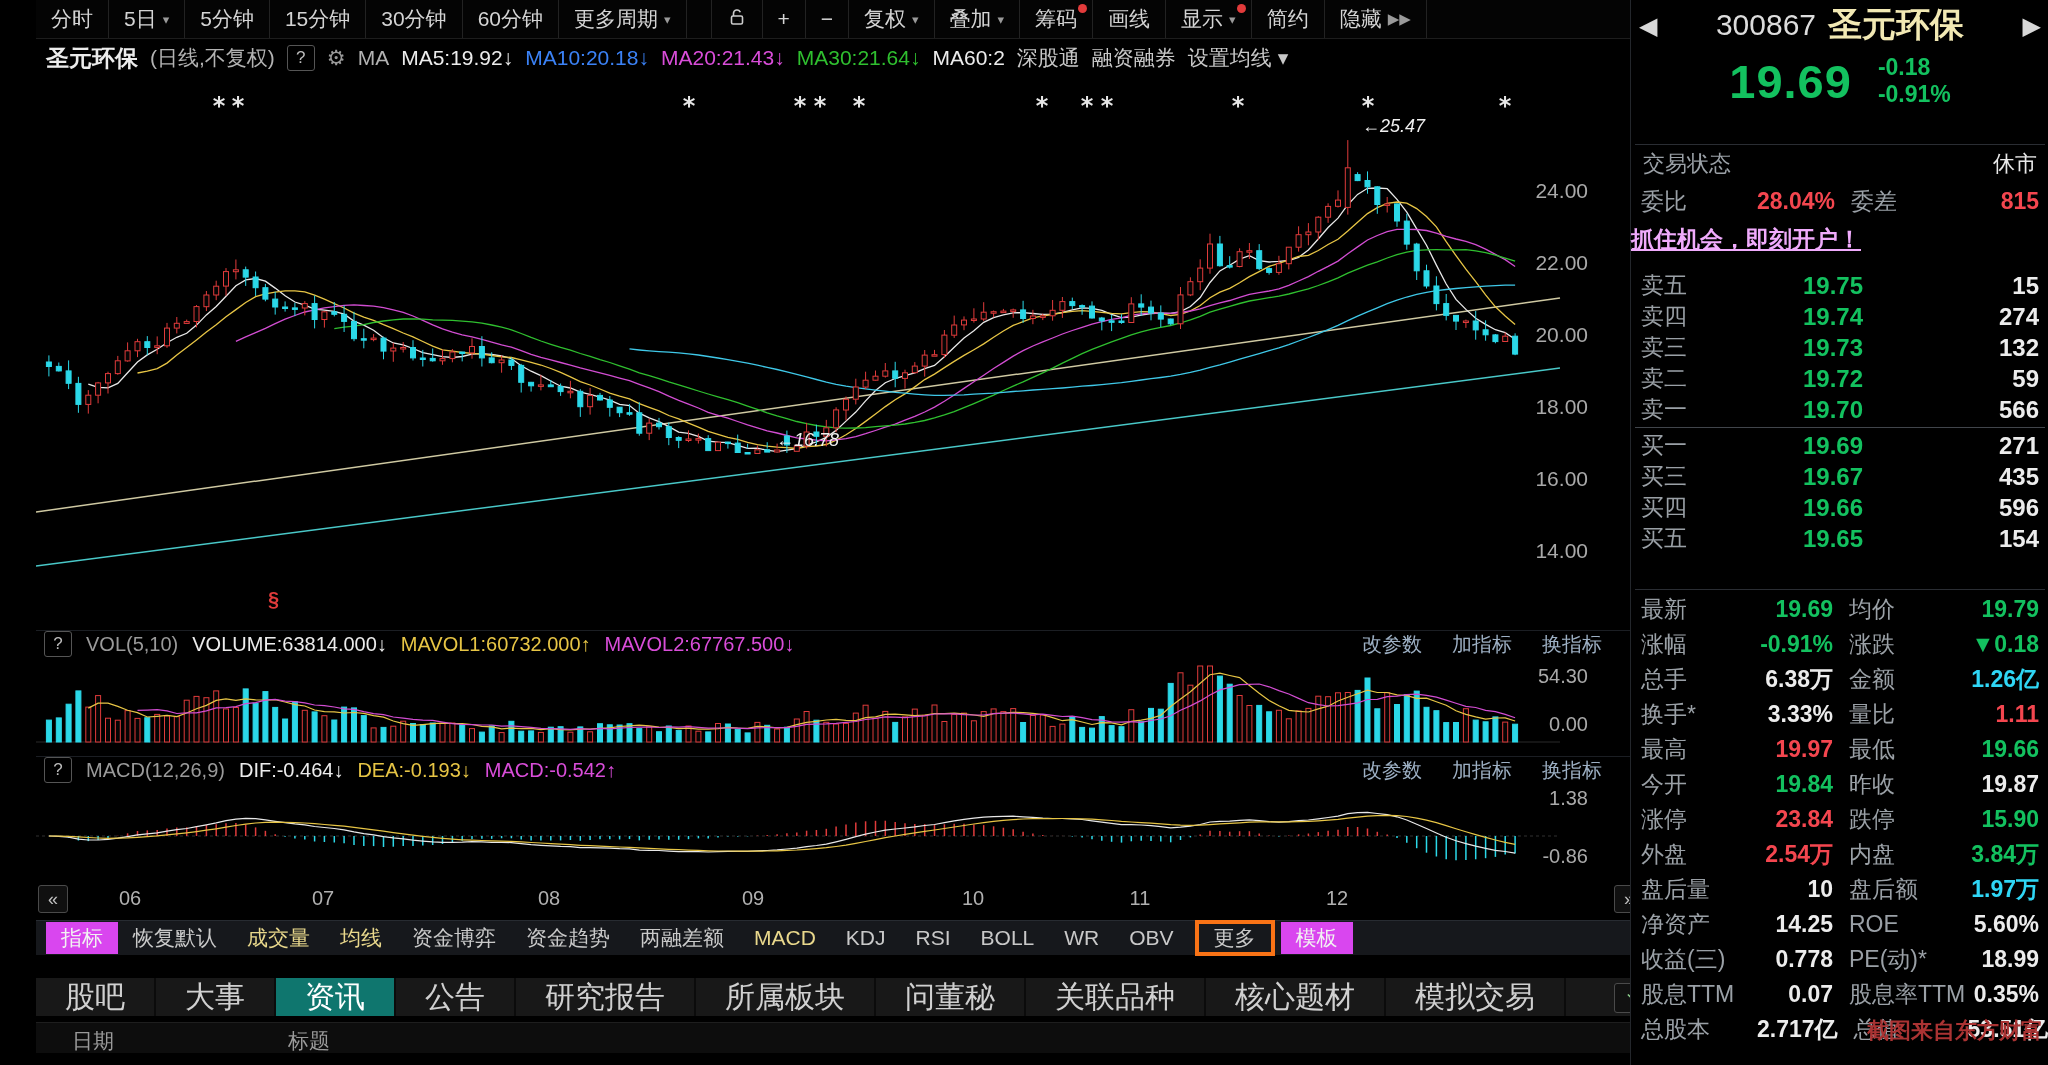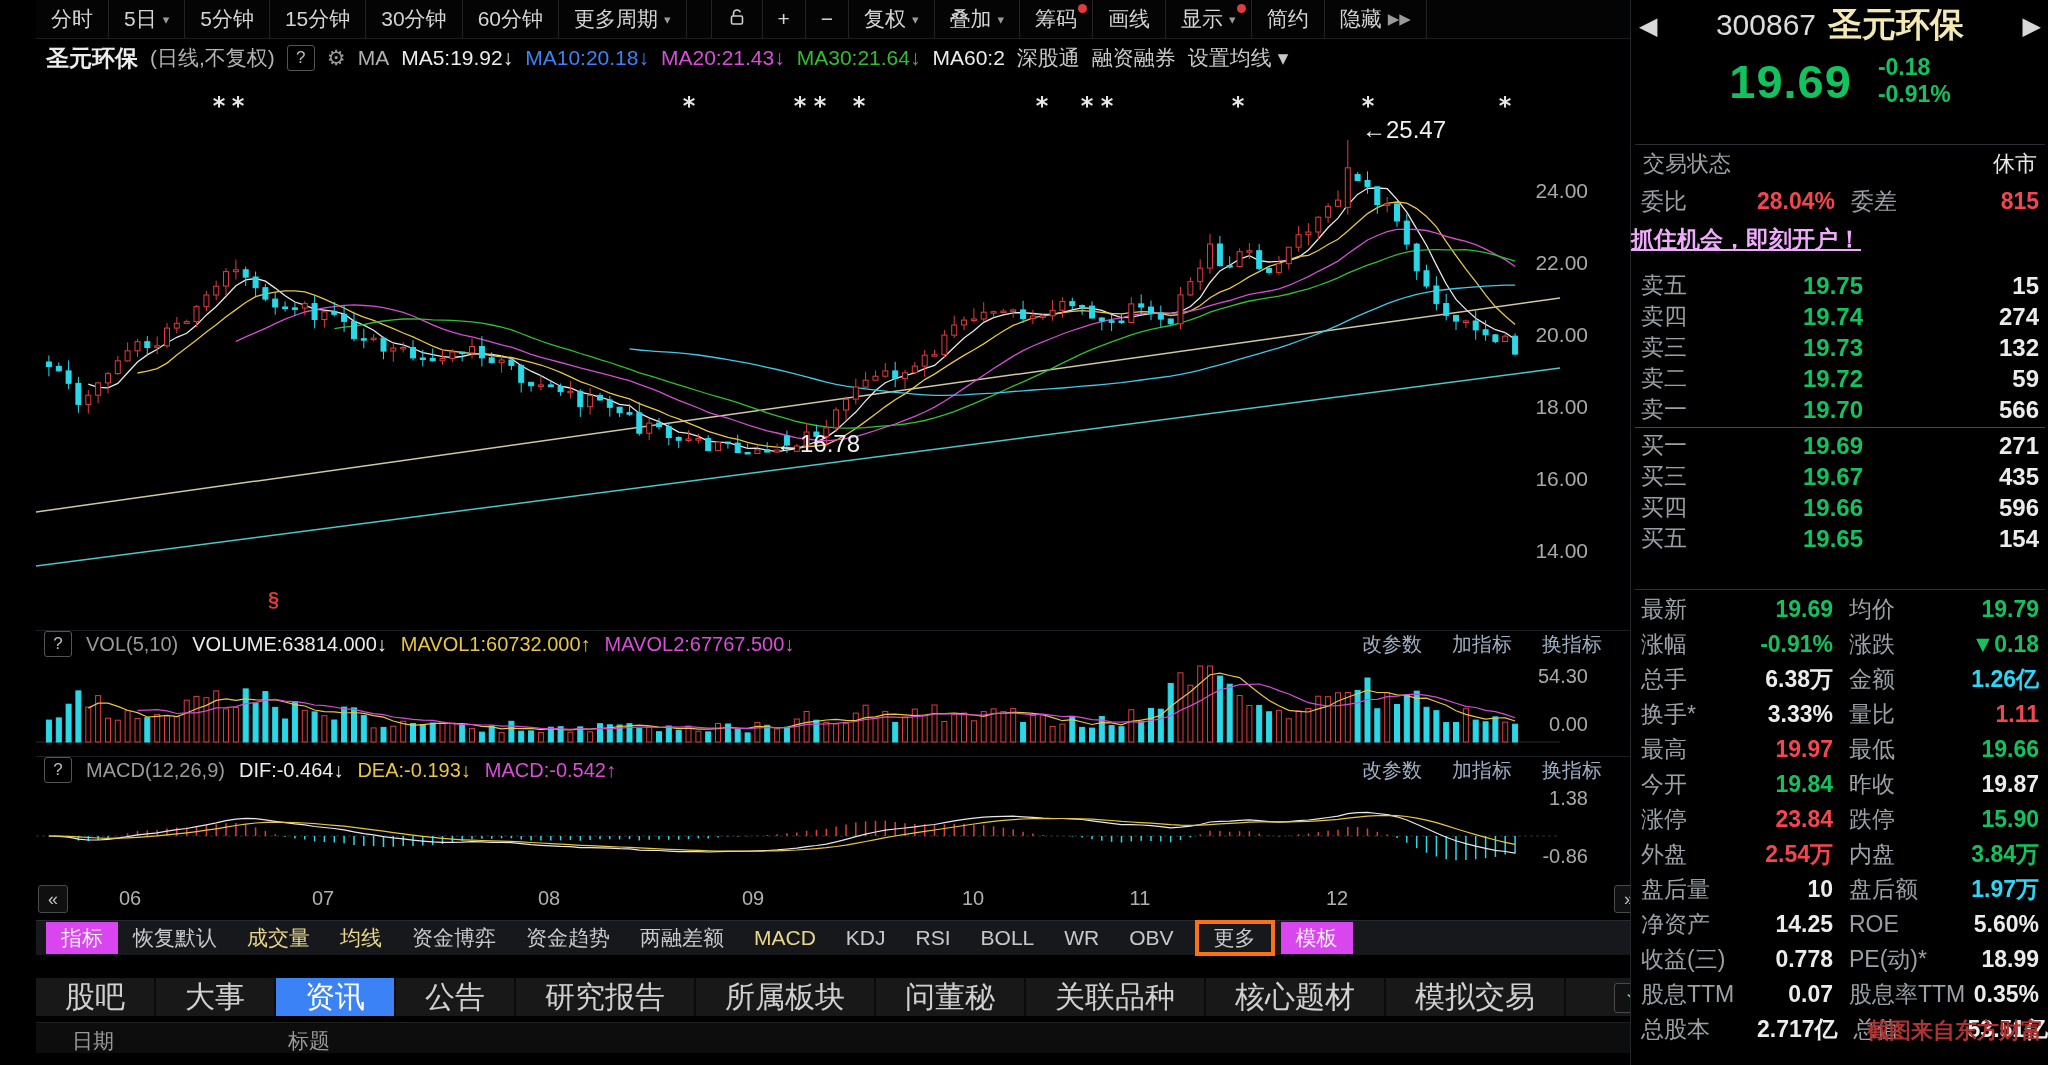--- a/index.html
+++ b/index.html
@@ -22,35 +22,35 @@
   .ma5{color:#ececec;} .ma10{color:#3b82f6;} .ma20{color:#d94dd9;} .ma30{color:#2fbf2f;}
   .hlink{color:#c8c8c8;}
   
   .pane-header{position:absolute;left:0;width:1630px;height:26px;display:flex;align-items:center;gap:14px;padding-left:8px;font-size:20px;white-space:nowrap;border-top:1px solid #1b1e23;}
   .pane-title{color:#9a9a9a;}
   .vol-w{color:#ececec;} .vol-y{color:#e7c545;} .vol-m{color:#d94dd9;}
   .actions{margin-left:auto;display:flex;align-items:center;gap:30px;color:#9db0c4;padding-right:14px;}
   .xbox{display:inline-flex;align-items:center;justify-content:center;width:26px;height:22px;border:1px solid #555;border-radius:3px;color:#aaa;font-size:17px;}
   
   .tick{position:absolute;width:74px;text-align:right;font-size:21px;color:#a9a9a9;}
-  .ann{position:absolute;font-size:24px;color:#f0f0f0;}
+  .ann{position:absolute;font-size:18px;color:#f0f0f0;font-style:italic;}
   .smark{position:absolute;font-size:20px;font-weight:700;color:#e03b3b;}
   
   #axis-row{position:absolute;left:0;top:884px;width:1630px;height:30px;}
   .month{position:absolute;top:3px;transform:translateX(-50%);font-size:20px;color:#b0b0b0;}
   .navbox{position:absolute;top:1px;width:28px;height:26px;border:1px solid #4a4a4a;border-radius:3px;display:flex;align-items:center;justify-content:center;color:#c0c0c0;font-size:18px;background:#101010;}
   #indicator-tabs{position:absolute;left:0;top:920px;width:1630px;height:34px;background:#16181c;border-top:1px solid #272b31;display:flex;align-items:center;padding-left:10px;font-size:21px;}
   .itab{padding:0 15px;line-height:32px;color:#c9c9c9;cursor:pointer;white-space:nowrap;}
   .itab.on{color:#e9d88c;}
   .itab.btn{background:#d946ef;color:#f2f2f2;}
   .itab.boxed{border:4px solid #f97316;line-height:28px;margin:0 6px;}
   
   #news-tabs{position:absolute;left:0;top:978px;width:1630px;height:38px;background:#181818;display:flex;align-items:stretch;}
   .ntab{display:flex;align-items:center;padding:0 29px;font-size:30px;color:#d0d0d0;border-right:2px solid #0b0b0b;cursor:pointer;white-space:nowrap;}
-  .ntab.on{background:#3b82f6;color:#fff;}
+  .ntab.on{background:#0f766e;color:#fff;}
   #list-header{position:absolute;left:0;top:1022px;width:1630px;height:30px;border-top:1px solid #1e1e1e;background:#0d0d0d;font-size:21px;color:#9a9a9a;}
   
   #right-pane{position:absolute;left:1630px;top:0;width:418px;height:1065px;background:#000;border-left:1px solid #23262b;}
   #qheader{position:absolute;left:0;top:4px;width:418px;height:42px;display:flex;align-items:center;justify-content:center;gap:12px;}
   .qarrow{position:absolute;top:8px;font-size:24px;color:#d8d8d8;}
   .qcode{font-size:30px;color:#dcdcdc;}
   .qname{font-size:34px;font-weight:700;color:#f2e9b4;}
   #price-block{position:absolute;left:0;top:50px;width:418px;height:62px;display:flex;align-items:center;justify-content:center;gap:26px;}
   .bigprice{font-size:47px;font-weight:700;color:#13c15f;letter-spacing:1px;}
   .chg{display:flex;flex-direction:column;line-height:27px;font-size:23px;font-weight:700;color:#13c15f;}

